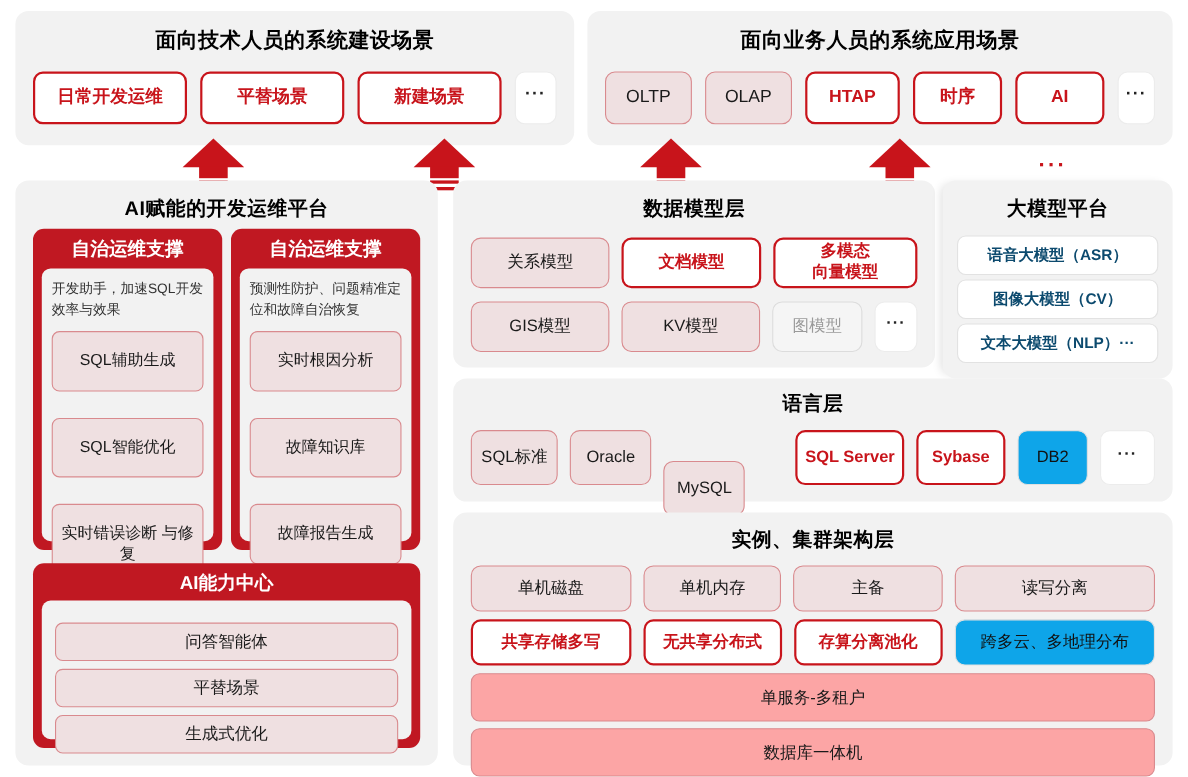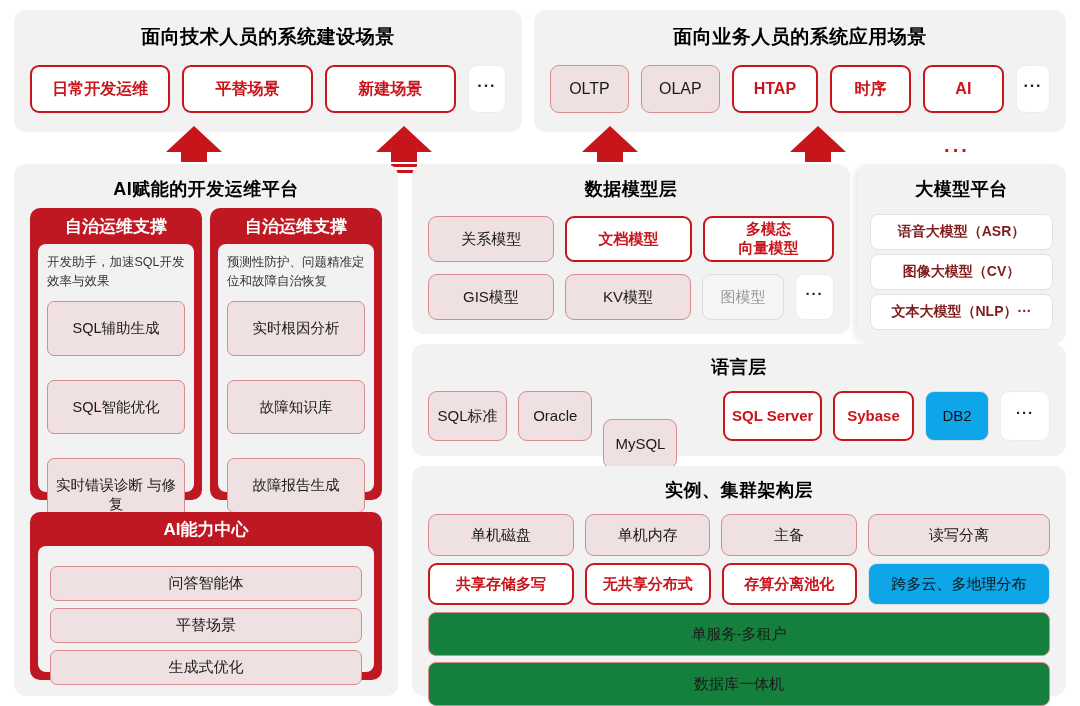--- a/index.html
+++ b/index.html
@@ -157,42 +157,42 @@
   .dm-row .chip{height:46px;font-size:15px;}
 
   
   #p-bm{left:857px;top:164px;width:209px;height:180px;
         box-shadow:-5px 0 9px -4px rgba(0,0,0,.13);}
   #p-bm .panel-title{font-size:18px;padding-top:13px;}
   .bm-item{
     position:absolute;left:13px;right:13px;height:34px;
     background:#fff;border:1px solid #e2e2e2;border-radius:8px;
     display:flex;align-items:center;justify-content:center;
-    font-size:14px;font-weight:bold;color:#7f1d1d;
+    font-size:14px;font-weight:bold;color:#0c4a6e;
   }
   .bm-1{top:50px;}
   .bm-2{top:90px;}
   .bm-3{top:130px;}
 
   
   #p-lang{left:412px;top:344px;width:654px;height:112px;}
   #p-lang .panel-title{font-size:18px;padding-top:11px;}
   .lang-row{position:absolute;left:16px;right:16px;top:47px;display:flex;gap:11px;}
   .lang-row .chip{height:50px;font-size:15px;}
 
   
   #p-inst{left:412px;top:466px;width:654px;height:230px;}
   #p-inst .panel-title{font-size:18px;padding-top:12px;}
   .inst-row{position:absolute;left:16px;right:16px;display:flex;gap:11px;}
   .inst-r1{top:48px;}
   .inst-r2{top:97px;}
   .inst-row .chip{height:42px;font-size:15px;}
   .inst-wide{
     position:absolute;left:16px;right:16px;height:42px;
-    background:#15803d;border:1px solid #D98A8E;border-radius:8px;
+    background:#fca5a5;border:1px solid #D98A8E;border-radius:8px;
     display:flex;align-items:center;justify-content:center;
     font-size:15px;color:#1a1a1a;
   }
   .inst-w1{top:146px;}
   .inst-w2{top:196px;}
 </style>
 </head>
 <body>
 
 <div id="root">

